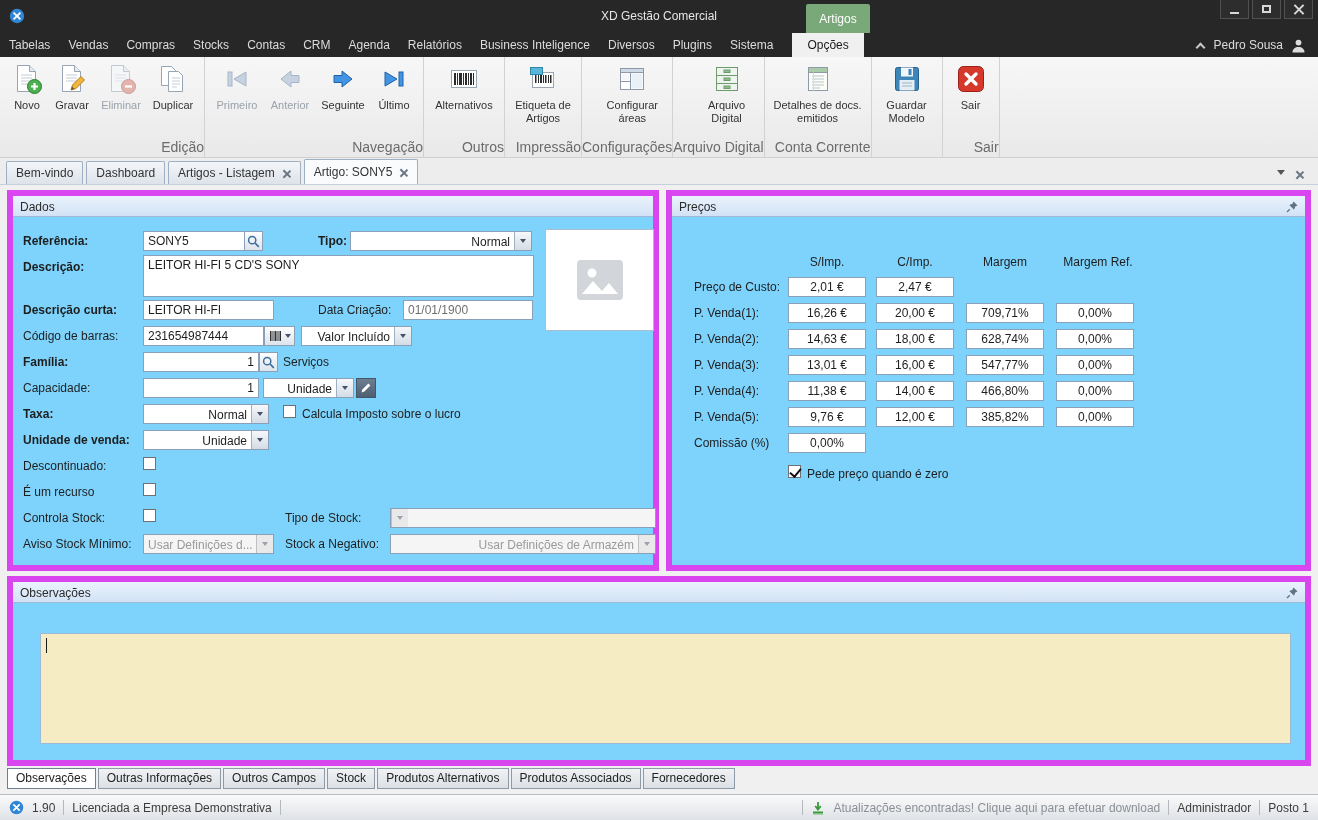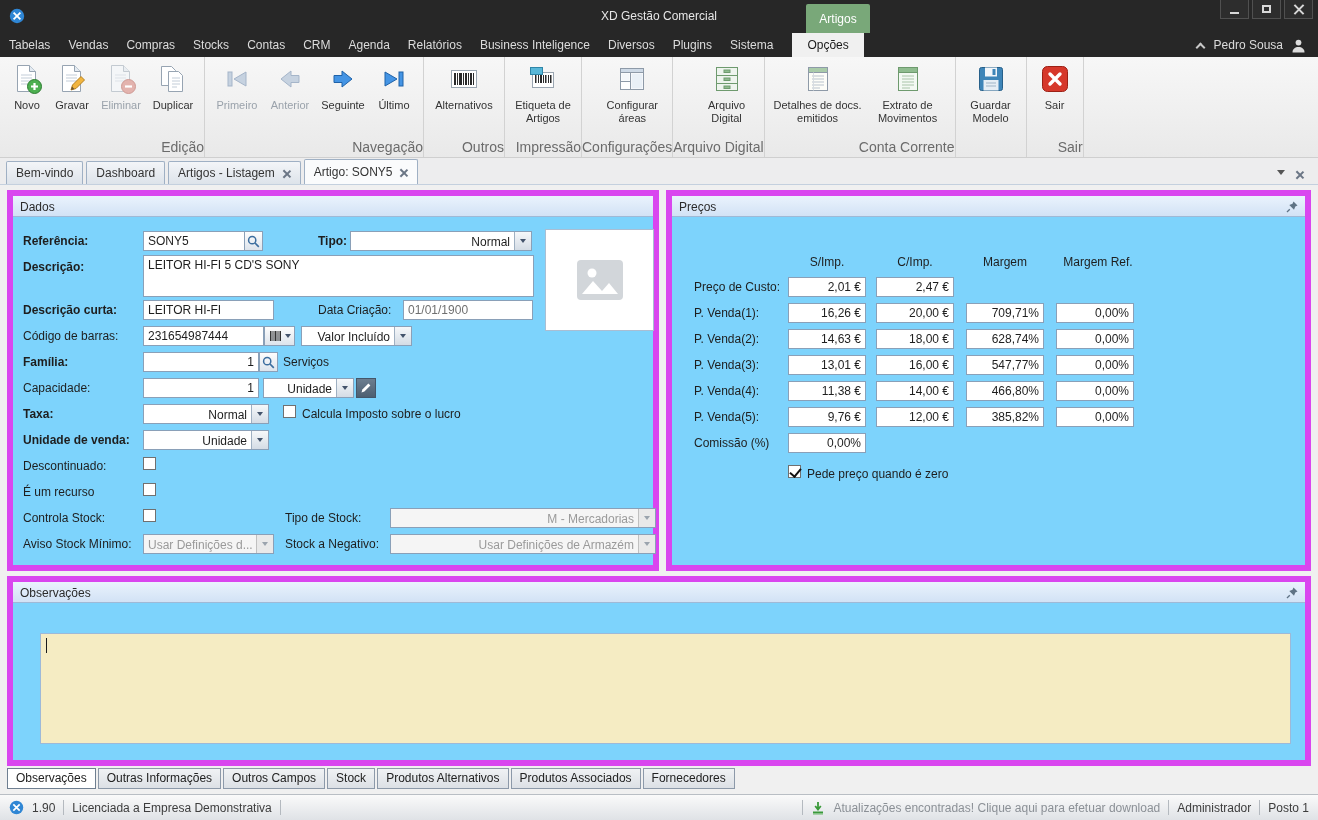--- a/index.html
+++ b/index.html
@@ -77,21 +77,21 @@
   .ddown .txt { flex:1; padding:3px 4px 0; white-space:nowrap; overflow:hidden;text-align:right; }
   .ddbtn { width:17px; border-left:1px solid #9fb0c2; background:linear-gradient(#f6f8fa,#d4dce5); display:flex; align-items:center; justify-content:center; }
   .arr { width:0; height:0; border-left:3.5px solid transparent; border-right:3.5px solid transparent; border-top:4.5px solid #43536b; }
   .ddown.disabled { background:#f5f5f5; color:#9a9a9a; cursor:default; }
   .ddown.disabled .ddbtn { background:#e9e9e9; border-left-color:#c0c0c0; }
   .ddown.disabled .arr { border-top-color:#9aa3ad; }
   .cbox { position:absolute; width:13px; height:13px; border:1px solid #707070; background:#fff; cursor:pointer; }
   .cbox.checked::after { content:""; position:absolute; left:3px; top:0px; width:5px; height:9px;
                          border-right:2px solid #111; border-bottom:2px solid #111; transform:rotate(40deg); }
   .pinput { position:absolute; width:78px; height:20px; border:1px solid #8aa0b8; background:#fff;
-            font:12px "Liberation Sans",sans-serif; padding:0 4px; color:#1e1e1e; text-align:right; }
+            font:12px "Liberation Sans",sans-serif; padding:0 4px; color:#1e1e1e; text-align:center; }
   .pcolhead { position:absolute; width:78px; text-align:center; font-size:12px; color:#1e1e1e; }
   .img-box { position:absolute; background:#fff; border:1px solid #a9bed3; display:flex; align-items:center; justify-content:center; }
   .darkbtn { position:absolute; width:20px; height:20px; border:1px solid #44566a; background:linear-gradient(#6c7e90,#4d5f71);
              display:flex; align-items:center; justify-content:center; cursor:pointer; }
   .note { position:absolute; background:#f5ecc3; border:1px solid #9db9d8; resize:none;
           font:12px "Liberation Sans",sans-serif; padding:3px; }
   .caret { position:absolute; width:1px; height:15px; background:#1a1a1a; }
 
   
   .btabs { position:absolute; top:768px; left:7px; height:21px; display:flex; }
@@ -311,28 +311,20 @@
       <div class="rbtns">
         <div class="rbtn" style="width:96px">
           <svg width="32" height="32" viewBox="0 0 32 32">
               <rect x="6.5" y="4.5" width="19" height="23" fill="#fdfdf8" stroke="#8e9aa8"></rect>
               <rect x="6.5" y="4.5" width="19" height="5" fill="#a9cba9" stroke="#8e9aa8"></rect>
               <path d="M10 13h12M10 16h12M10 19h12M10 22h12M10 25h8" stroke="#b9c3cd" fill="none"></path>
               <path d="M11.5 9.5v18" stroke="#d8dde2"></path>
             </svg>
           <span class="rlabel">Detalhes de docs. emitidos</span>
         </div>
-        <div class="rbtn" style="width:84px">
-          <svg width="32" height="32" viewBox="0 0 32 32">
-              <rect x="6.5" y="4.5" width="19" height="23" fill="#f3f9f3" stroke="#6e9a6e"></rect>
-              <rect x="6.5" y="4.5" width="19" height="5" fill="#8fbc8f" stroke="#6e9a6e"></rect>
-              <path d="M10 13h12M10 16h12M10 19h12M10 22h12M10 25h8" stroke="#a9c4a9" fill="none"></path>
-            </svg>
-          <span class="rlabel">Extrato de Movimentos</span>
-        </div>
       </div>
       <div class="rglabel">Conta Corrente</div>
     </div>
 
     <div class="rgroup">
       <div class="rbtns">
         <div class="rbtn" style="width:60px">
           <svg width="32" height="32" viewBox="0 0 32 32">
               <rect x="4.5" y="4.5" width="23" height="23" rx="2" fill="#3e85b8" stroke="#27608a"></rect>
               <rect x="10" y="4.5" width="12" height="9" fill="#f2f6fa"></rect>
@@ -482,21 +474,20 @@
       <span class="flabel" style="left:10px;top:242px">Descontinuado:</span>
       <span class="cbox" style="left:130px;top:240px"></span>
 
       <span class="flabel" style="left:10px;top:268px">É um recurso</span>
       <span class="cbox" style="left:130px;top:266px"></span>
 
       <span class="flabel" style="left:10px;top:294px">Controla Stock:</span>
       <span class="cbox" style="left:130px;top:292px"></span>
       <span class="flabel" style="left:272px;top:294px">Tipo de Stock:</span>
       <div class="ddown disabled" style="left:377px;top:291px;width:266px">
-          <span class="txt">M - Mercadorias</span>
           <span class="ddbtn">
             <span class="arr"></span>
           </span>
         </div>
 
       <span class="flabel" style="left:10px;top:320px">Aviso Stock Mínimo:</span>
       <div class="ddown disabled" style="left:130px;top:317px;width:131px">
           <span class="txt">Usar Definições d...</span>
           <span class="ddbtn">
             <span class="arr"></span>

